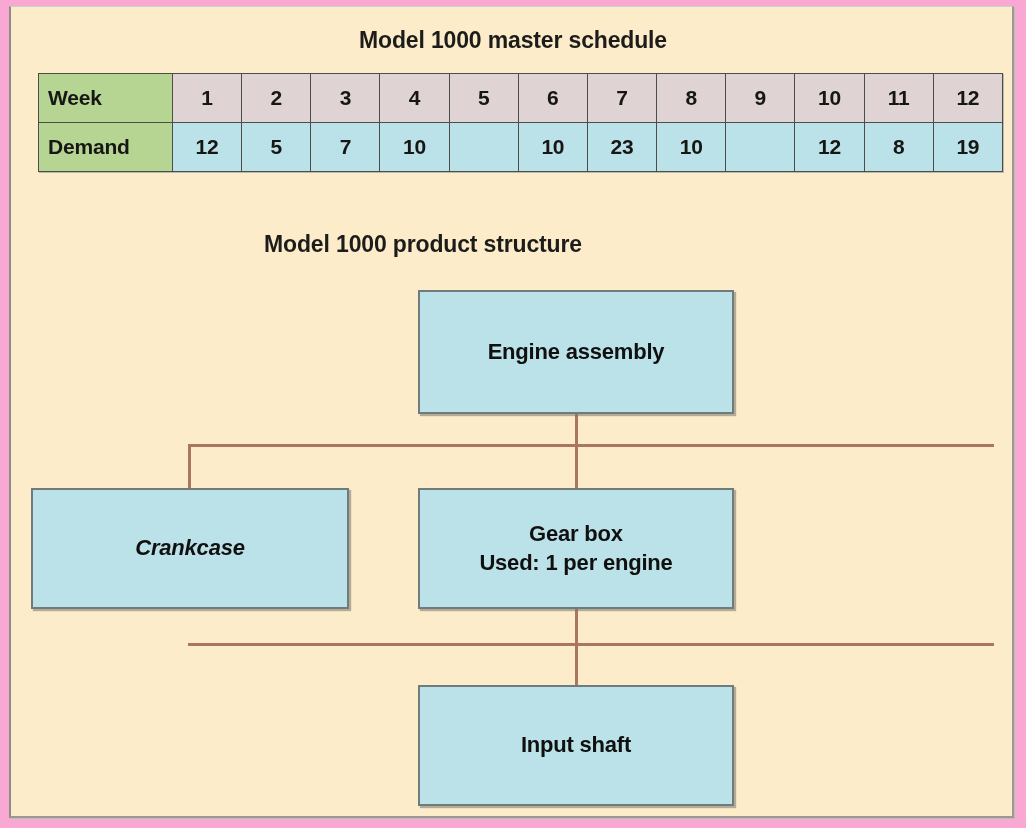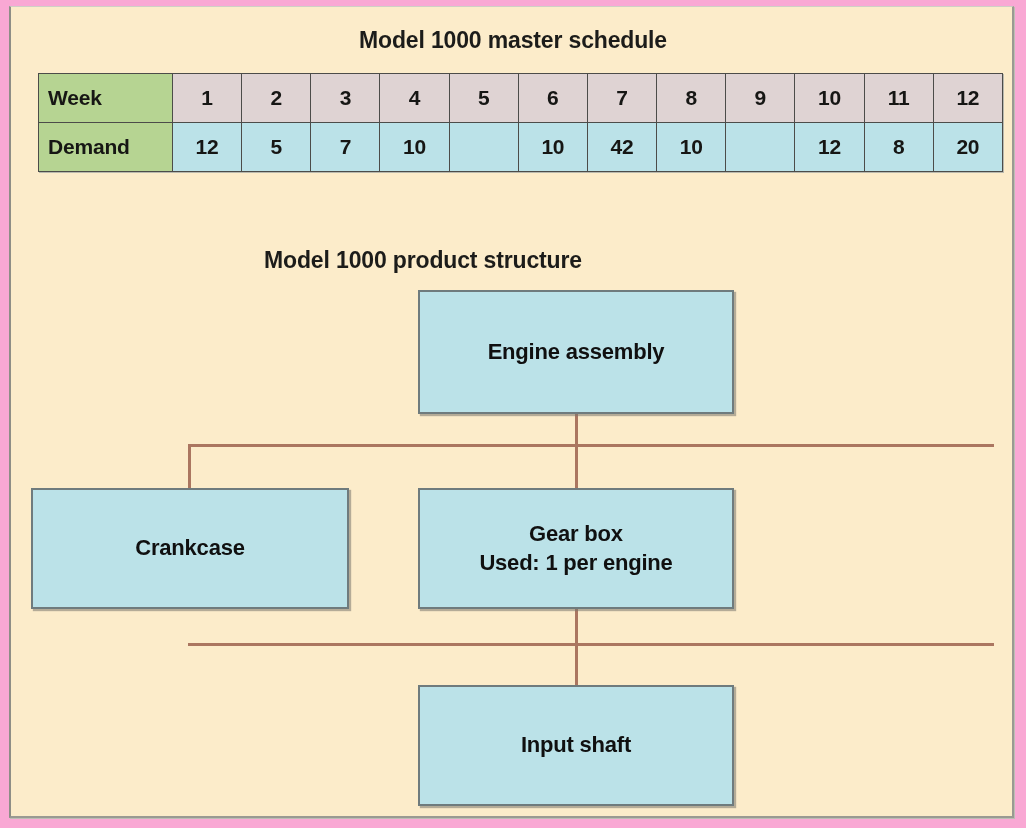--- a/index.html
+++ b/index.html
@@ -48,21 +48,21 @@
     letter-spacing: -0.15px;
     white-space: nowrap;
   }
   #title-schedule {
     left: 0;
     top: 27px;
     width: 1026px;
   }
   #title-structure {
     left: 0;
-    top: 247px;
+    top: 231px;
     width: 846px;
   }
 
   
   .schedule-table {
     position: absolute;
     left: 38px;
     top: 73px;
     width: 965px;
     border-collapse: collapse;
@@ -125,21 +125,21 @@
     box-shadow: 2px 2px 1px 0 rgba(120,118,110,0.55);
     pointer-events: auto;
   }
   .node .line {
     display: block;
     line-height: 1.28;
     white-space: nowrap;
   }
 
   #node-engine   { left: 418px; top: 290px; width: 316px; height: 124px; }
-  #node-crankcase{ left: 31px;  top: 488px; width: 318px; height: 121px; }
+  #node-crankcase{ left: 31px;  top: 488px; width: 318px; height: 121px; font-style: italic; }
   #node-gearbox  { left: 418px; top: 488px; width: 316px; height: 121px; }
   #node-inputshaft{left: 418px; top: 685px; width: 316px; height: 121px; }
 
   
   .conn {
     position: absolute;
     background: #ab7660;
     pointer-events: auto;
   }
   .conn.h { height: 3px; }
@@ -179,26 +179,26 @@
         <td class="week-cell">12</td>
       </tr>
       <tr>
         <td class="row-label">Demand</td>
         <td class="demand-cell">12</td>
         <td class="demand-cell">5</td>
         <td class="demand-cell">7</td>
         <td class="demand-cell">10</td>
         <td class="demand-cell blank"></td>
         <td class="demand-cell">10</td>
-        <td class="demand-cell">42</td>
+        <td class="demand-cell">23</td>
         <td class="demand-cell">10</td>
         <td class="demand-cell blank"></td>
         <td class="demand-cell">12</td>
         <td class="demand-cell">8</td>
-        <td class="demand-cell">20</td>
+        <td class="demand-cell">19</td>
       </tr>
     </tbody>
   </table>
 
   <div class="section-title" id="title-structure">Model 1000 product structure</div>
 
   <div id="structure">
 
     <div class="conn v" id="conn-engine-drop"></div>
     <div class="conn h" id="conn-bus-1"></div>

